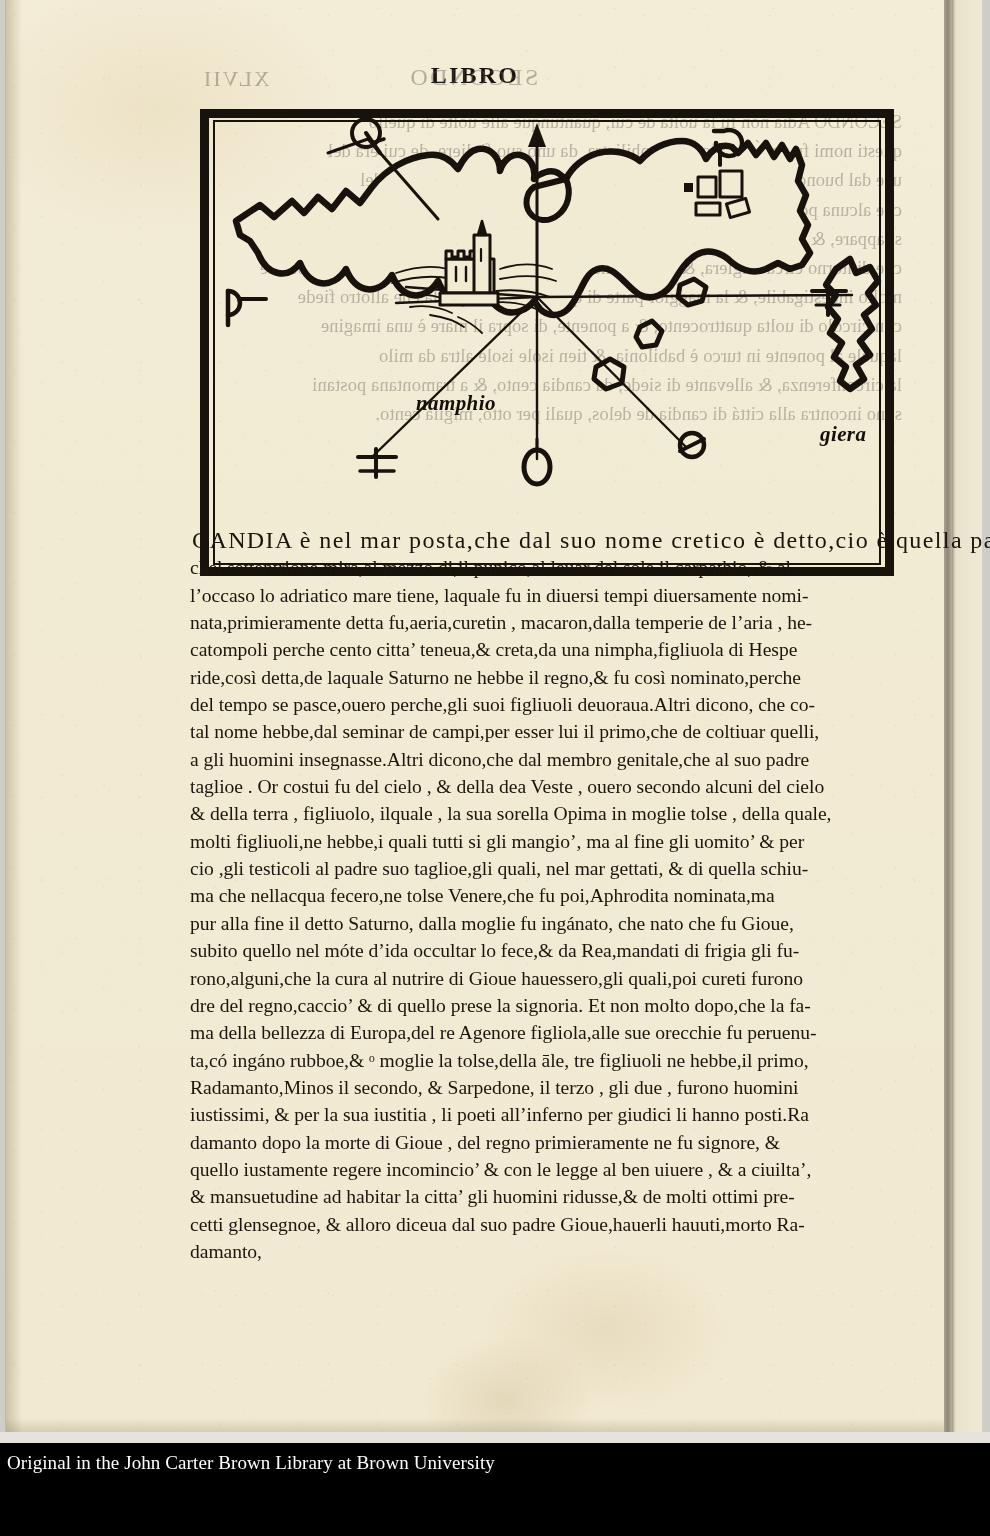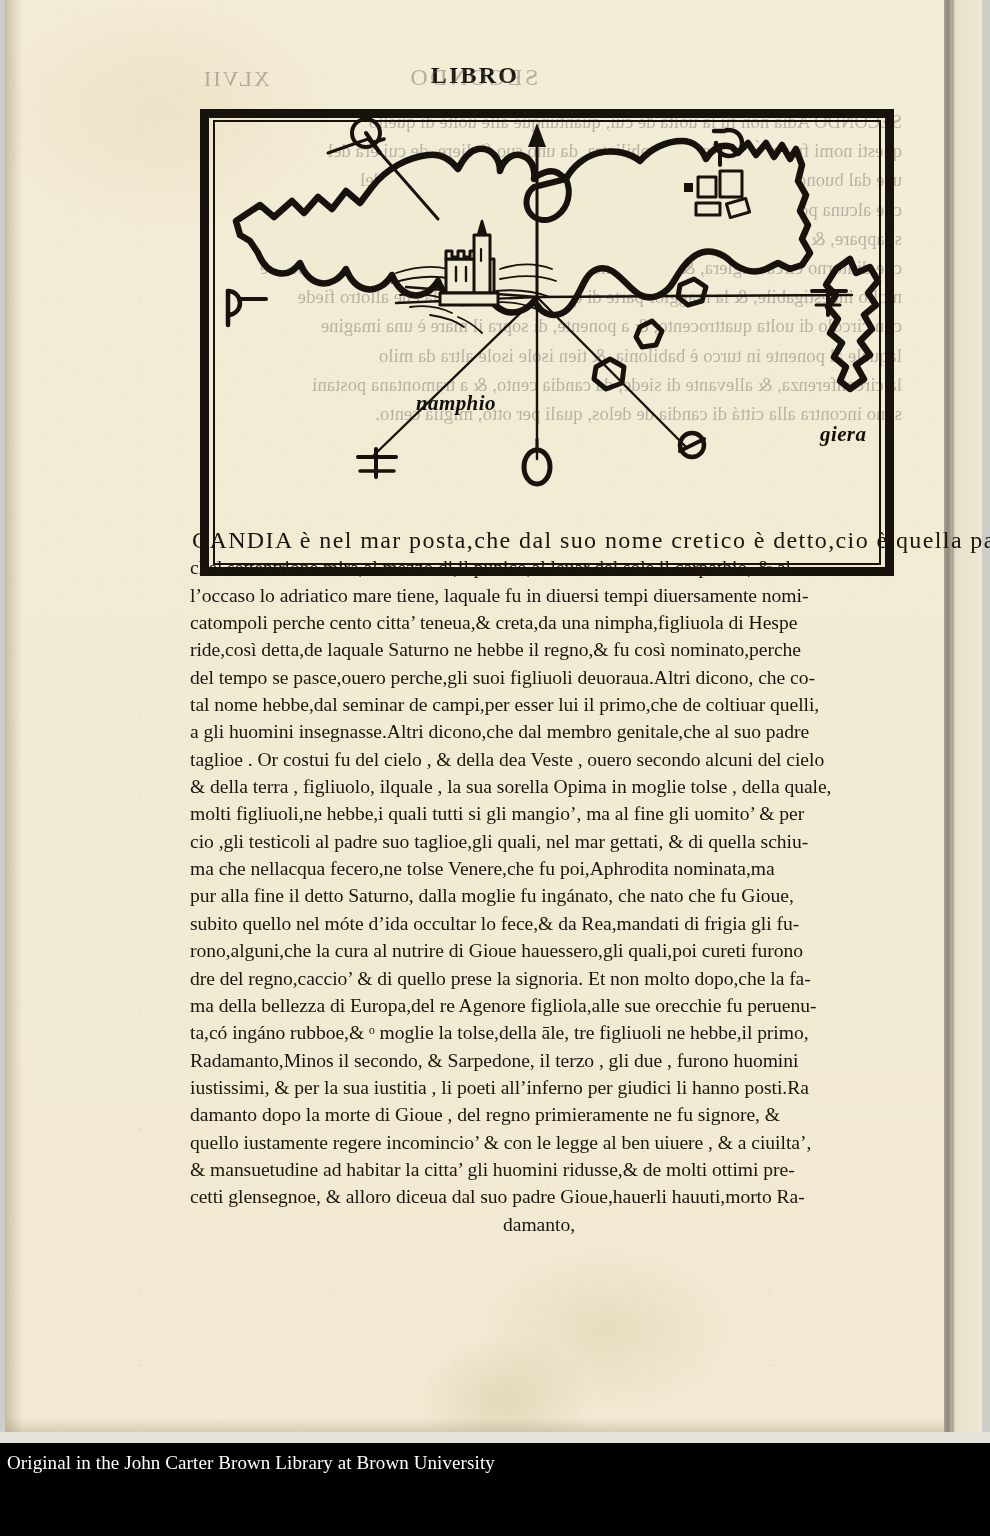--- a/index.html
+++ b/index.html
@@ -165,21 +165,21 @@
   #body-text .ln {
     white-space: nowrap;
     display: block;
   }
   #body-text .ln:first-child { text-indent: 2px; }
   #body-text .dropcap {
     font-size: 24px;
     letter-spacing: 1.4px;
   }
   #body-text .last-line {
-    text-align: center;
+    text-align: left;
     padding-right: 24px;
   }
 
   
   #credit-bar {
     position: absolute;
     left: 0; top: 1443px; width: 990px; height: 93px;
     background: #000000;
   }
   #credit-text {
@@ -394,20 +394,21 @@
     </svg>
 
     <span id="label-namphio" class="map-label">namphio</span>
     <span id="label-giera" class="map-label">giera</span>
   </div>
 
   <div id="body-text">
     <span class="ln dropcap">CANDIA è nel mar posta,che dal suo nome  cretico è detto,cio è quella  parte</span>
     <span class="ln">chel settentrione mira,al mezzo di,il punico,al leuar del sole il carpathio, &amp; al‑</span>
     <span class="ln">l’occaso lo adriatico mare tiene, laquale fu in diuersi tempi diuersamente nomi‑</span>
+    <span class="ln">nata,primieramente detta fu,aeria,curetin , macaron,dalla temperie de l’aria , he‑</span>
     <span class="ln">catompoli perche cento citta’ teneua,&amp; creta,da una nimpha,figliuola di Hespe</span>
     <span class="ln">ride,così detta,de laquale Saturno ne hebbe il regno,&amp; fu così nominato,perche</span>
     <span class="ln">del tempo se pasce,ouero perche,gli suoi figliuoli deuoraua.Altri dicono, che co‑</span>
     <span class="ln">tal nome hebbe,dal seminar de campi,per esser lui il primo,che de coltiuar quelli,</span>
     <span class="ln">a gli huomini insegnasse.Altri dicono,che dal membro genitale,che al suo padre</span>
     <span class="ln">taglioe . Or costui fu del cielo , &amp; della dea  Veste , ouero secondo alcuni del cielo</span>
     <span class="ln">&amp; della terra , figliuolo, ilquale , la sua sorella Opima in moglie tolse , della quale,</span>
     <span class="ln">molti figliuoli,ne hebbe,i quali tutti si gli mangio’, ma al fine gli uomito’ &amp; per</span>
     <span class="ln">cio ,gli testicoli al padre suo taglioe,gli quali, nel mar gettati, &amp; di quella schiu‑</span>
     <span class="ln">ma che nellacqua fecero,ne tolse Venere,che fu poi,Aphrodita nominata,ma</span>

